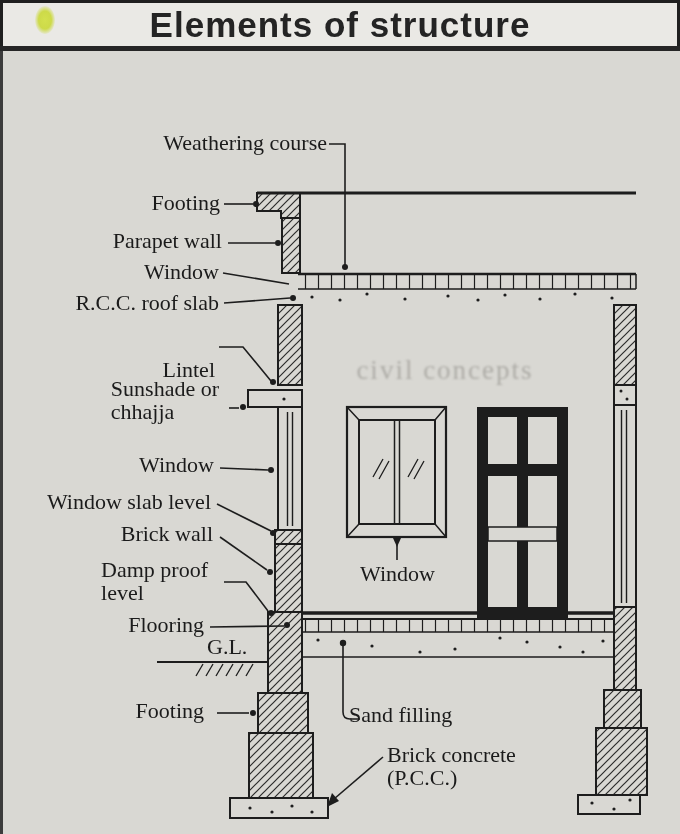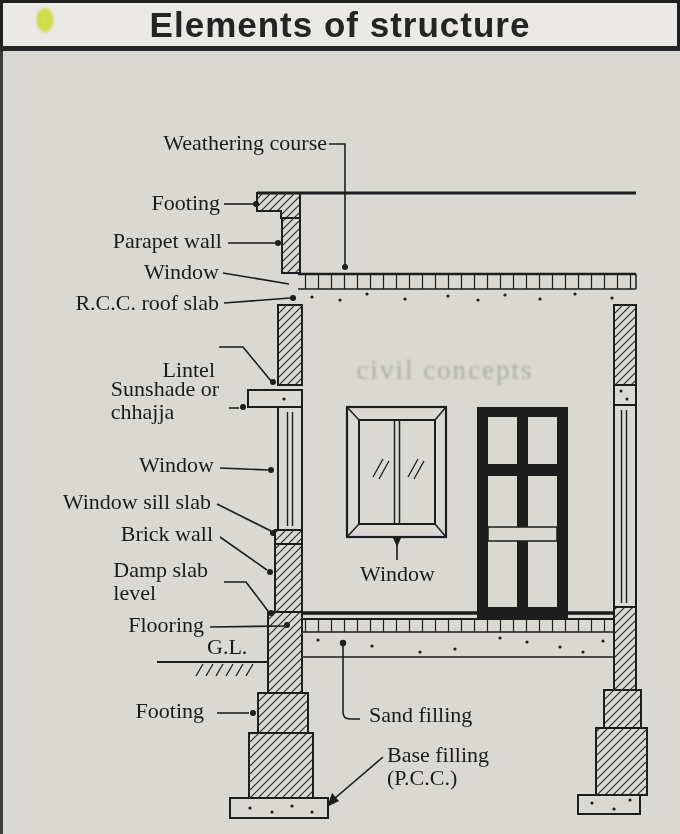--- a/index.html
+++ b/index.html
@@ -225,29 +225,29 @@
   <div class="lbl r" style="right:460px;top:191px;">Footing</div>
   <div class="lbl r" style="right:458px;top:229px;">Parapet wall</div>
   <div class="lbl r" style="right:461px;top:260px;">Window</div>
   <div class="lbl r" style="right:461px;top:291px;">R.C.C. roof slab</div>
   <div class="lbl r" style="right:465px;top:334px;margin-top:24px;">Lintel</div>
   <div class="lbl r" style="right:461px;top:377px;">
     <span>Sunshade or</span><br>
     <span style="padding-right:14px;">chhajja</span>
   </div>
   <div class="lbl r" style="right:466px;top:453px;">Window</div>
-  <div class="lbl r" style="right:469px;top:490px;">Window sill slab</div>
+  <div class="lbl r" style="right:469px;top:490px;">Window slab level</div>
   <div class="lbl r" style="right:467px;top:522px;">Brick wall</div>
   <div class="lbl r" style="right:472px;top:558px;">
-    <span>Damp slab</span><br>
+    <span>Damp proof</span><br>
     <span style="padding-right:10px;">level</span>
   </div>
   <div class="lbl r" style="right:476px;top:613px;">Flooring</div>
   <div class="lbl" style="left:207px;top:635px;">G.L.</div>
   <div class="lbl r" style="right:476px;top:699px;">Footing</div>
   <div class="lbl" style="left:349px;top:562px;width:97px;text-align:center;">Window</div>
-  <div class="lbl" style="left:369px;top:703px;text-align:center;">Sand filling</div>
+  <div class="lbl" style="left:349px;top:703px;text-align:center;">Sand filling</div>
   <div class="lbl" style="left:387px;top:743px;">
-    <span>Base filling</span><br>
+    <span>Brick concrete</span><br>
     <span>(P.C.C.)</span>
   </div>
 
 </div>
 
 </body></html>

